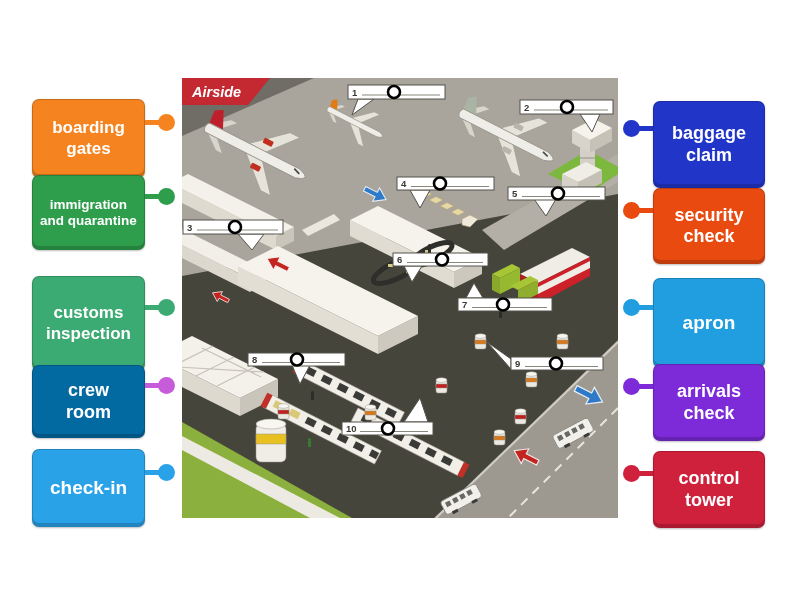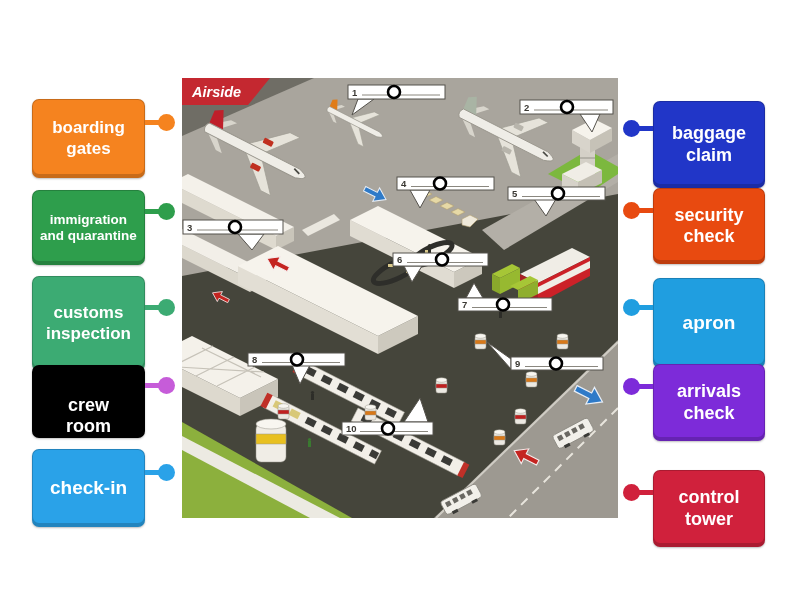--- a/index.html
+++ b/index.html
@@ -33,36 +33,36 @@
 
 <div class="stage">
 
   <div class="chip lf" style="top: 83px; height: 79px; color: rgb(245, 131, 31);">
     <div class="tile" style="background-color: rgb(245, 131, 31);">
       <span class="txt">boarding gates</span>
     </div>
     <span class="stem"></span>
     <span class="dot"></span>
   </div>
-  <div class="chip lf" style="top: 174px; height: 75px; color: rgb(46, 158, 76); border-radius: 9px;">
+  <div class="chip lf" style="top: 159px; height: 75px; color: rgb(46, 158, 76); border-radius: 9px;">
     <div class="tile" style="background-color: rgb(46, 158, 76);">
       <span class="txt f14">immigration and quarantine</span>
     </div>
     <span class="stem"></span>
     <span class="dot"></span>
   </div>
   <div class="chip lf" style="top: 260px; height: 95px; color: rgb(60, 171, 115); border-radius: 14px;">
     <div class="tile" style="background-color: rgb(60, 171, 115);">
       <span class="txt">customs inspection</span>
     </div>
     <span class="stem"></span>
     <span class="dot"></span>
   </div>
   <div class="chip lf" style="top: 349px; height: 73px; color: rgb(198, 92, 217);">
-    <div class="tile" style="background-color: #000000; align-items: flex-end;">
+    <div class="tile" style="background-color: #0369a1;">
       <span class="txt narrow">crew room</span>
     </div>
     <span class="stem"></span>
     <span class="dot"></span>
   </div>
   <div class="chip lf" style="top: 433px; height: 78px; color: rgb(42, 162, 232);">
     <div class="tile" style="background-color: rgb(42, 162, 232);">
       <span class="txt f19">check-in</span>
     </div>
     <span class="stem"></span>
@@ -90,21 +90,21 @@
     <span class="stem"></span>
     <span class="dot"></span>
   </div>
   <div class="chip rt" style="top: 348px; height: 77px; color: rgb(125, 43, 217);">
     <div class="tile" style="background-color: rgb(125, 43, 217);">
       <span class="txt">arrivals check</span>
     </div>
     <span class="stem"></span>
     <span class="dot"></span>
   </div>
-  <div class="chip rt" style="top: 454px; height: 77px; color: rgb(208, 33, 60);">
+  <div class="chip rt" style="top: 435px; height: 77px; color: rgb(208, 33, 60);">
     <div class="tile" style="background-color: rgb(208, 33, 60);">
       <span class="txt">control tower</span>
     </div>
     <span class="stem"></span>
     <span class="dot"></span>
   </div>
 
   <div class="scene">
   <svg width="436" height="440" viewBox="0 0 436 440" xmlns="http://www.w3.org/2000/svg">
 

